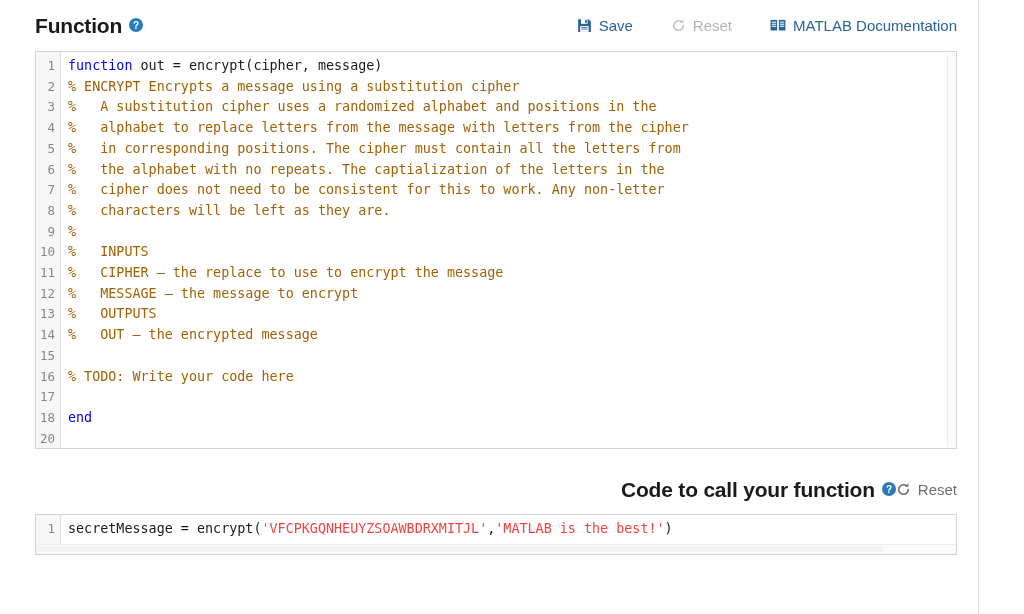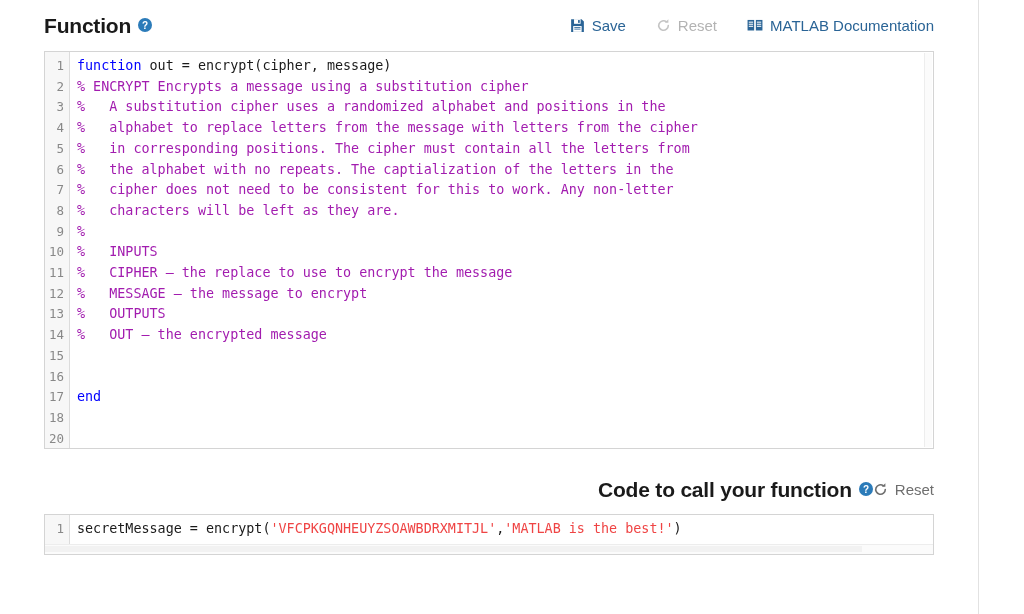--- a/index.html
+++ b/index.html
@@ -33,25 +33,25 @@
     position: absolute;
     top: 0;
     left: 979px;
     width: 45px;
     height: 614px;
     background: #ffffff;
   }
   .content {
     position: absolute;
     top: 0;
-    left: 0;
+    left: 7px;
     width: 978px;
     height: 614px;
     box-sizing: border-box;
-    padding: 0 44px;
+    padding: 0 28px;
   }
   
   .section-head {
     position: relative;
     display: flex;
     align-items: center;
     justify-content: space-between;
     height: 50px;
   }
   .head-left {
@@ -70,21 +70,21 @@
     display: inline-flex;
     align-items: center;
     justify-content: center;
     width: 14px;
     height: 14px;
     cursor: pointer;
   }
   .toolbar {
     display: flex;
     align-items: center;
-    gap: 30px;
+    gap: 38px;
   }
   .tb-btn {
     display: inline-flex;
     align-items: center;
     gap: 7px;
     font-size: 15px;
     color: #2a6496;
     cursor: pointer;
     white-space: nowrap;
     background: none;
@@ -143,21 +143,21 @@
   }
   .code .cl {
     display: block;
     font-family: "DejaVu Sans Mono", monospace;
     font-size: 13.4px;
     line-height: 20.7px;
     color: #1a1a1a;
     white-space: pre;
   }
   .kw { color: #0000ff; }
-  .cm { color: #a21caf; }
+  .cm { color: #a16207; }
   .st { color: #ef4444; }
   .vscroll {
     position: absolute;
     top: 1px;
     right: 1px;
     width: 7px;
     bottom: 1px;
     background: #fbfbfb;
     border-left: 1px solid #ededed;
   }
@@ -275,20 +275,21 @@
             <span class="cl"><span class="cm">%   the alphabet with no repeats. The captialization of the letters in the</span></span>
             <span class="cl"><span class="cm">%   cipher does not need to be consistent for this to work. Any non-letter</span></span>
             <span class="cl"><span class="cm">%   characters will be left as they are.</span></span>
             <span class="cl"><span class="cm">%</span></span>
             <span class="cl"><span class="cm">%   INPUTS</span></span>
             <span class="cl"><span class="cm">%   CIPHER – the replace to use to encrypt the message</span></span>
             <span class="cl"><span class="cm">%   MESSAGE – the message to encrypt</span></span>
             <span class="cl"><span class="cm">%   OUTPUTS</span></span>
             <span class="cl"><span class="cm">%   OUT – the encrypted message</span></span>
             <span class="cl">&nbsp;</span>
+            <span class="cl"><span class="cm">% TODO: Write your code here</span></span>
             <span class="cl">&nbsp;</span>
             <span class="cl"><span class="kw">end</span></span>
           </div>
       </div>
       <div class="vscroll"></div>
     </div>
 
     <div class="section-head second">
       <div class="head-left">
         <span class="section-title">Code to call your function</span>

